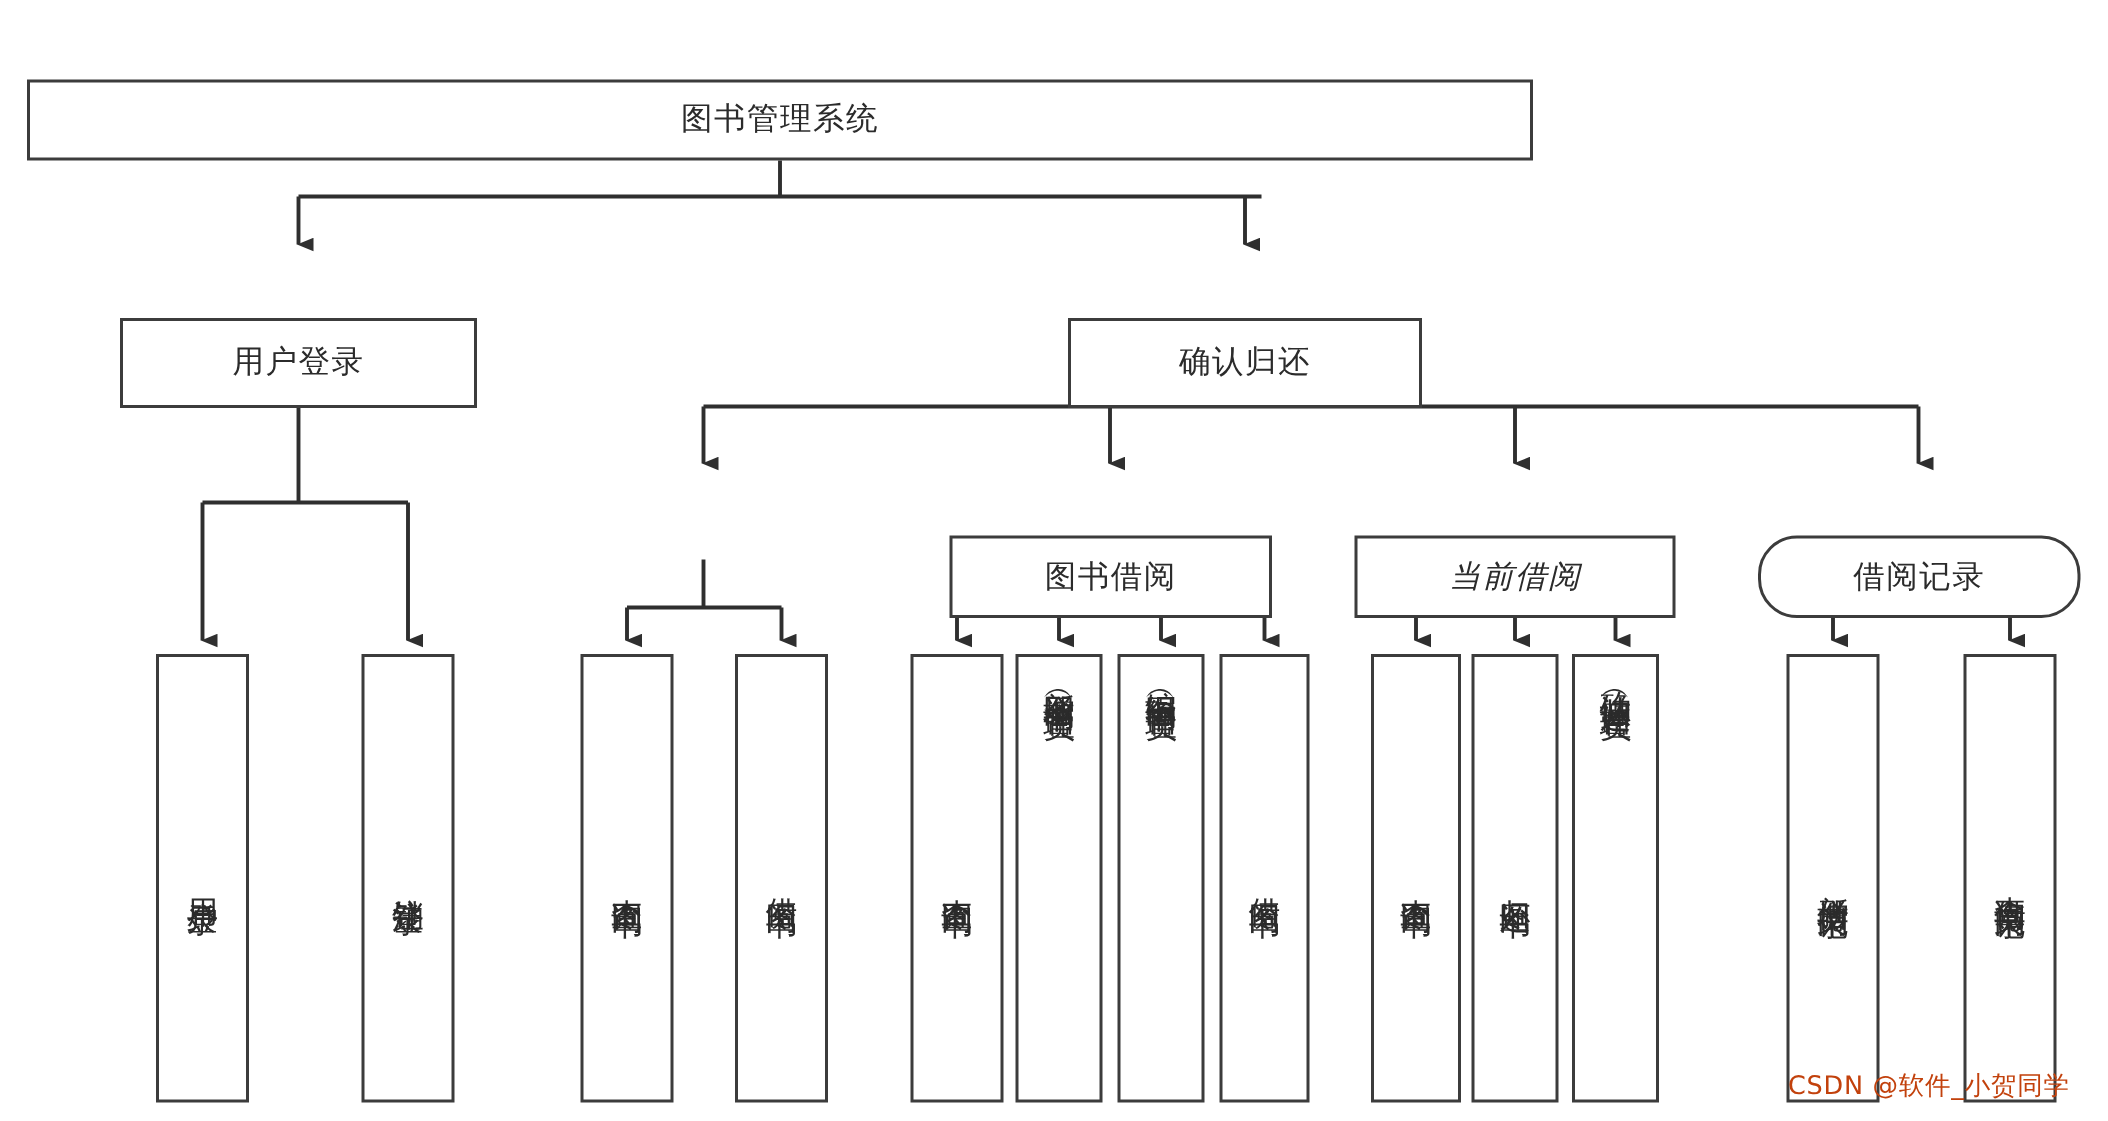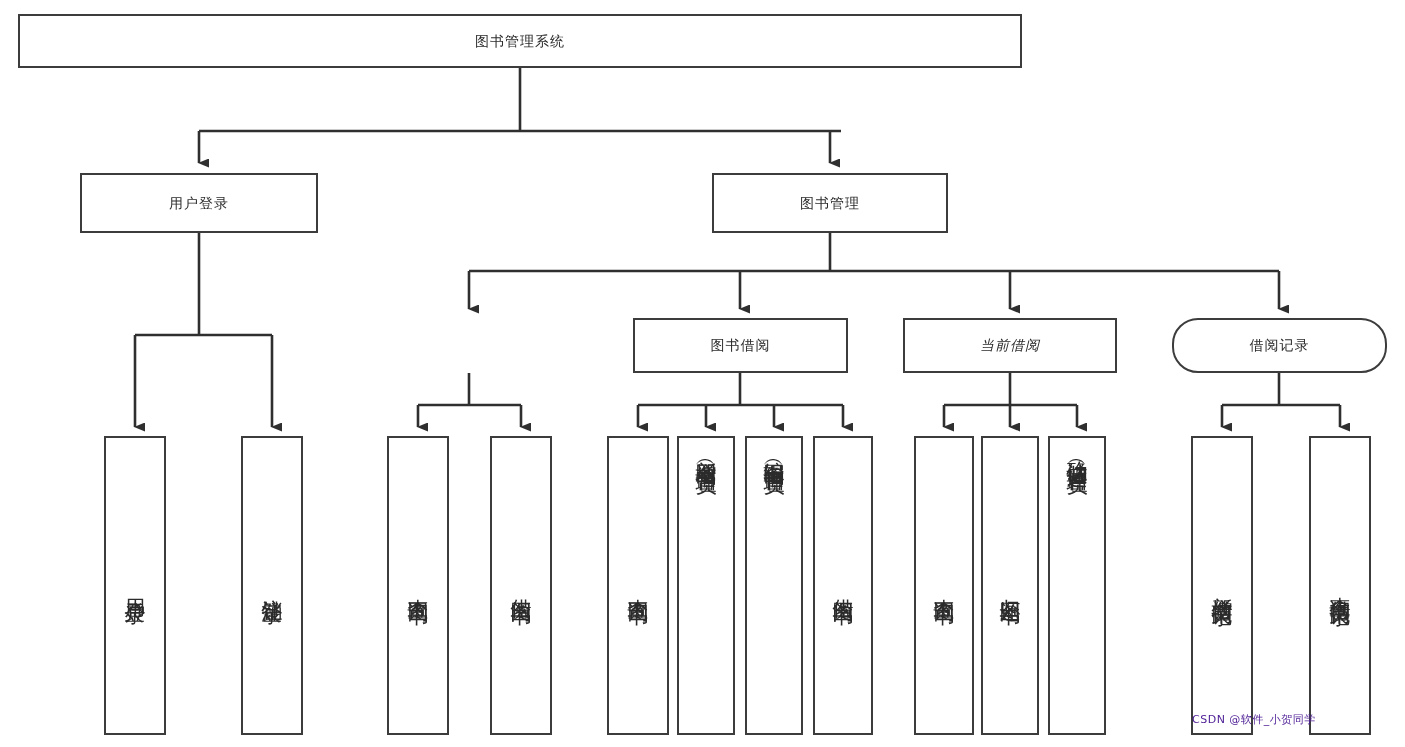--- a/index.html
+++ b/index.html
@@ -25,42 +25,43 @@
     box-sizing:border-box;
     background:#ffffff;
     border:2.5px solid #3c3c3c;
     display:flex;
     align-items:center;
     justify-content:center;
     color:#2b2b2b;
     z-index:2;
   }
   .node.h{
-    font-size:14px;
+    font-size:21px;
     letter-spacing:1px;
     line-height:1.2;
+    margin-top:39px;
   }
   .node.v{
     writing-mode:vertical-rl;
     text-orientation:upright;
     font-size:21px;
     letter-spacing:2px;
     align-items:center;
     justify-content:center;
     padding:6px 0;
     line-height:1.05;
   }
   .node.v.toptext{
     justify-content:flex-start;
   }
   .watermark{
     position:absolute;
     left:1192px;top:712px;
-    font-size:11px;
-    color:#4c1d95;
+    font-size:17px;
+    color:#c2410c;
     letter-spacing:0.5px;
     white-space:nowrap;
     z-index:5;
     font-family:"DejaVu Sans","Liberation Sans",sans-serif;
   }
 </style>
 </head>
 <body>
 
 <div id="canvas">
@@ -111,21 +112,21 @@
       <path d="M1279,373 L1279,405"></path>
       <path d="M1222,405 L1340,405"></path>
       <path d="M1222,405 L1222,427" marker-end="url(#arrow)"></path>
       <path d="M1340,405 L1340,427" marker-end="url(#arrow)"></path>
     </g>
   </svg>
 
   <div class="node h" style="left:18px;top:14px;width:1004px;height:54px;">图书管理系统</div>
 
   <div class="node h" style="left:80px;top:173px;width:238px;height:60px;">用户登录</div>
-  <div class="node h" style="left:712px;top:173px;width:236px;height:60px;">图书管理</div>
+  <div class="node h" style="left:712px;top:173px;width:236px;height:60px;">确认归还</div>
 
   <div class="node h" style="left:633px;top:318px;width:215px;height:55px;">图书借阅</div>
   <div class="node h" style="left:903px;top:318px;width:214px;height:55px;font-style:italic;">当前借阅</div>
   <div class="node h" style="left:1172px;top:318px;width:215px;height:55px;border-radius:26px;">借阅记录</div>
 
   <div class="node v" style="left:104px;top:436px;width:62px;height:299px;">用户登录</div>
   <div class="node v" style="left:241px;top:436px;width:62px;height:299px;">注销登录</div>
 
   <div class="node v" style="left:387px;top:436px;width:62px;height:299px;">查询图书</div>
   <div class="node v" style="left:490px;top:436px;width:62px;height:299px;">借阅图书</div>

